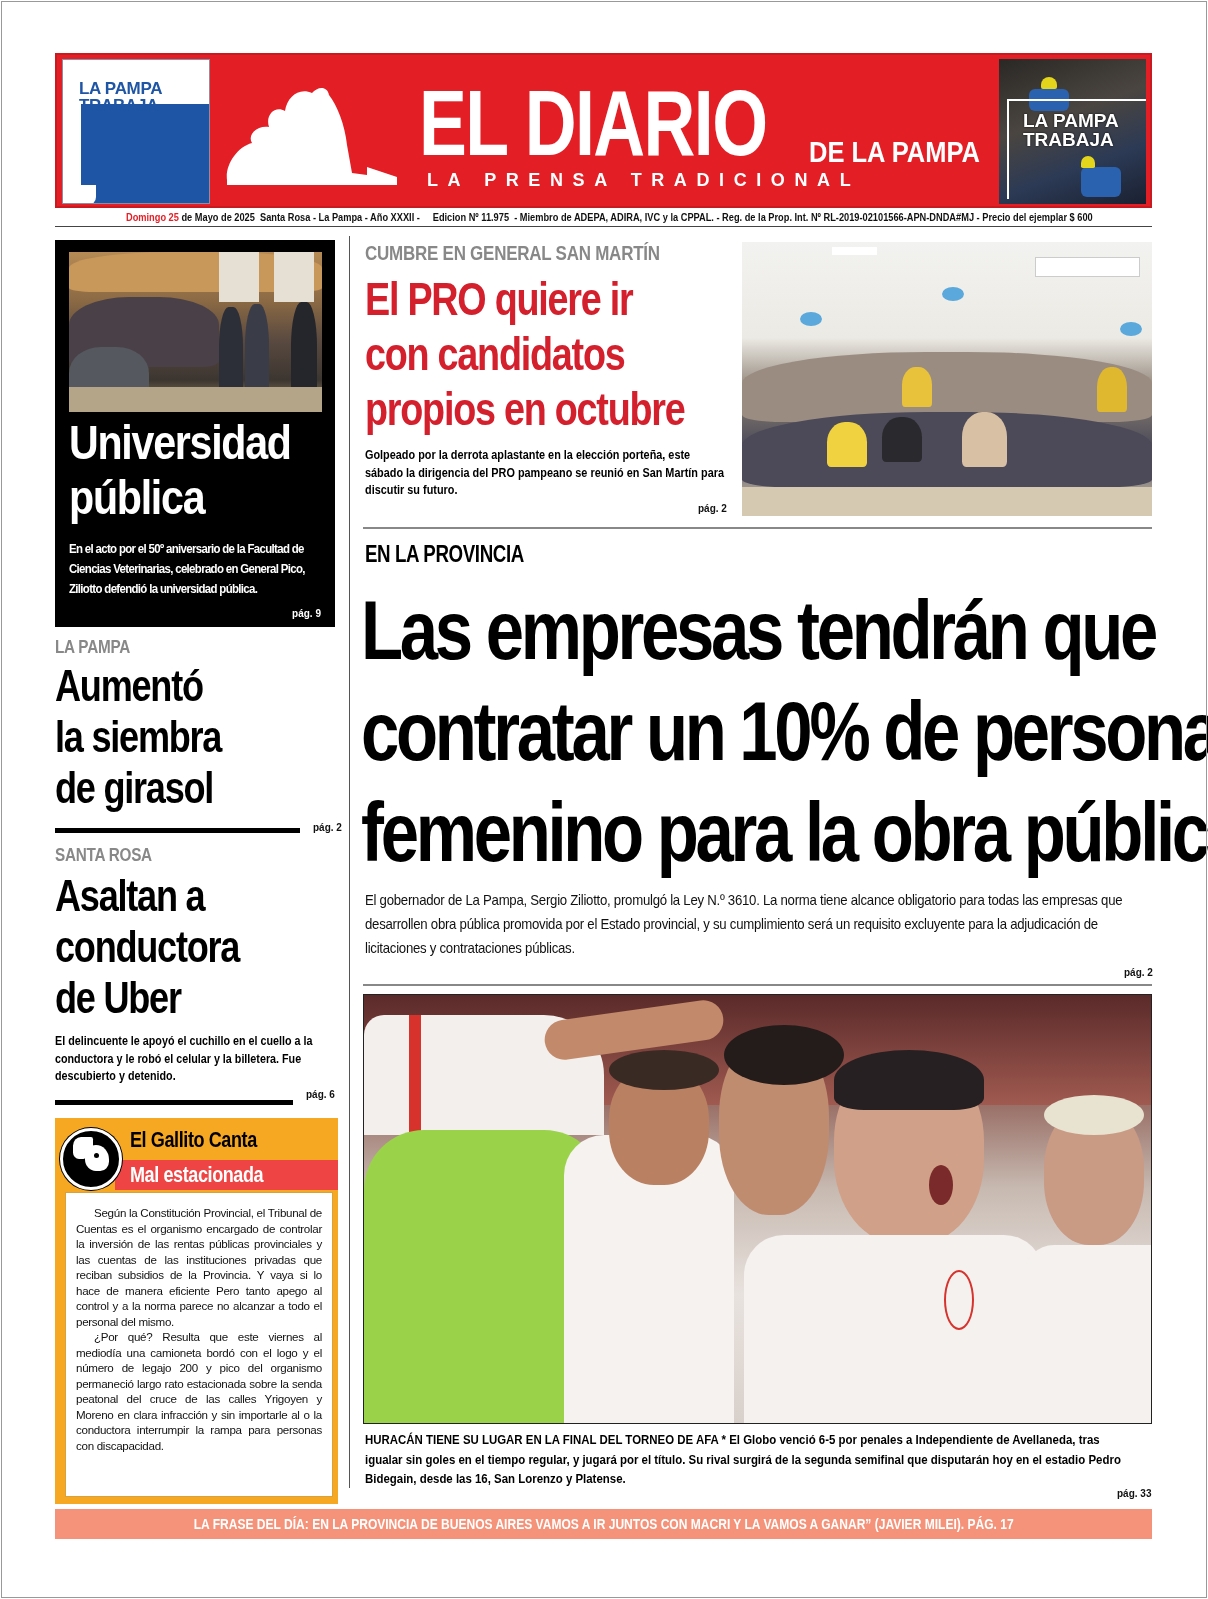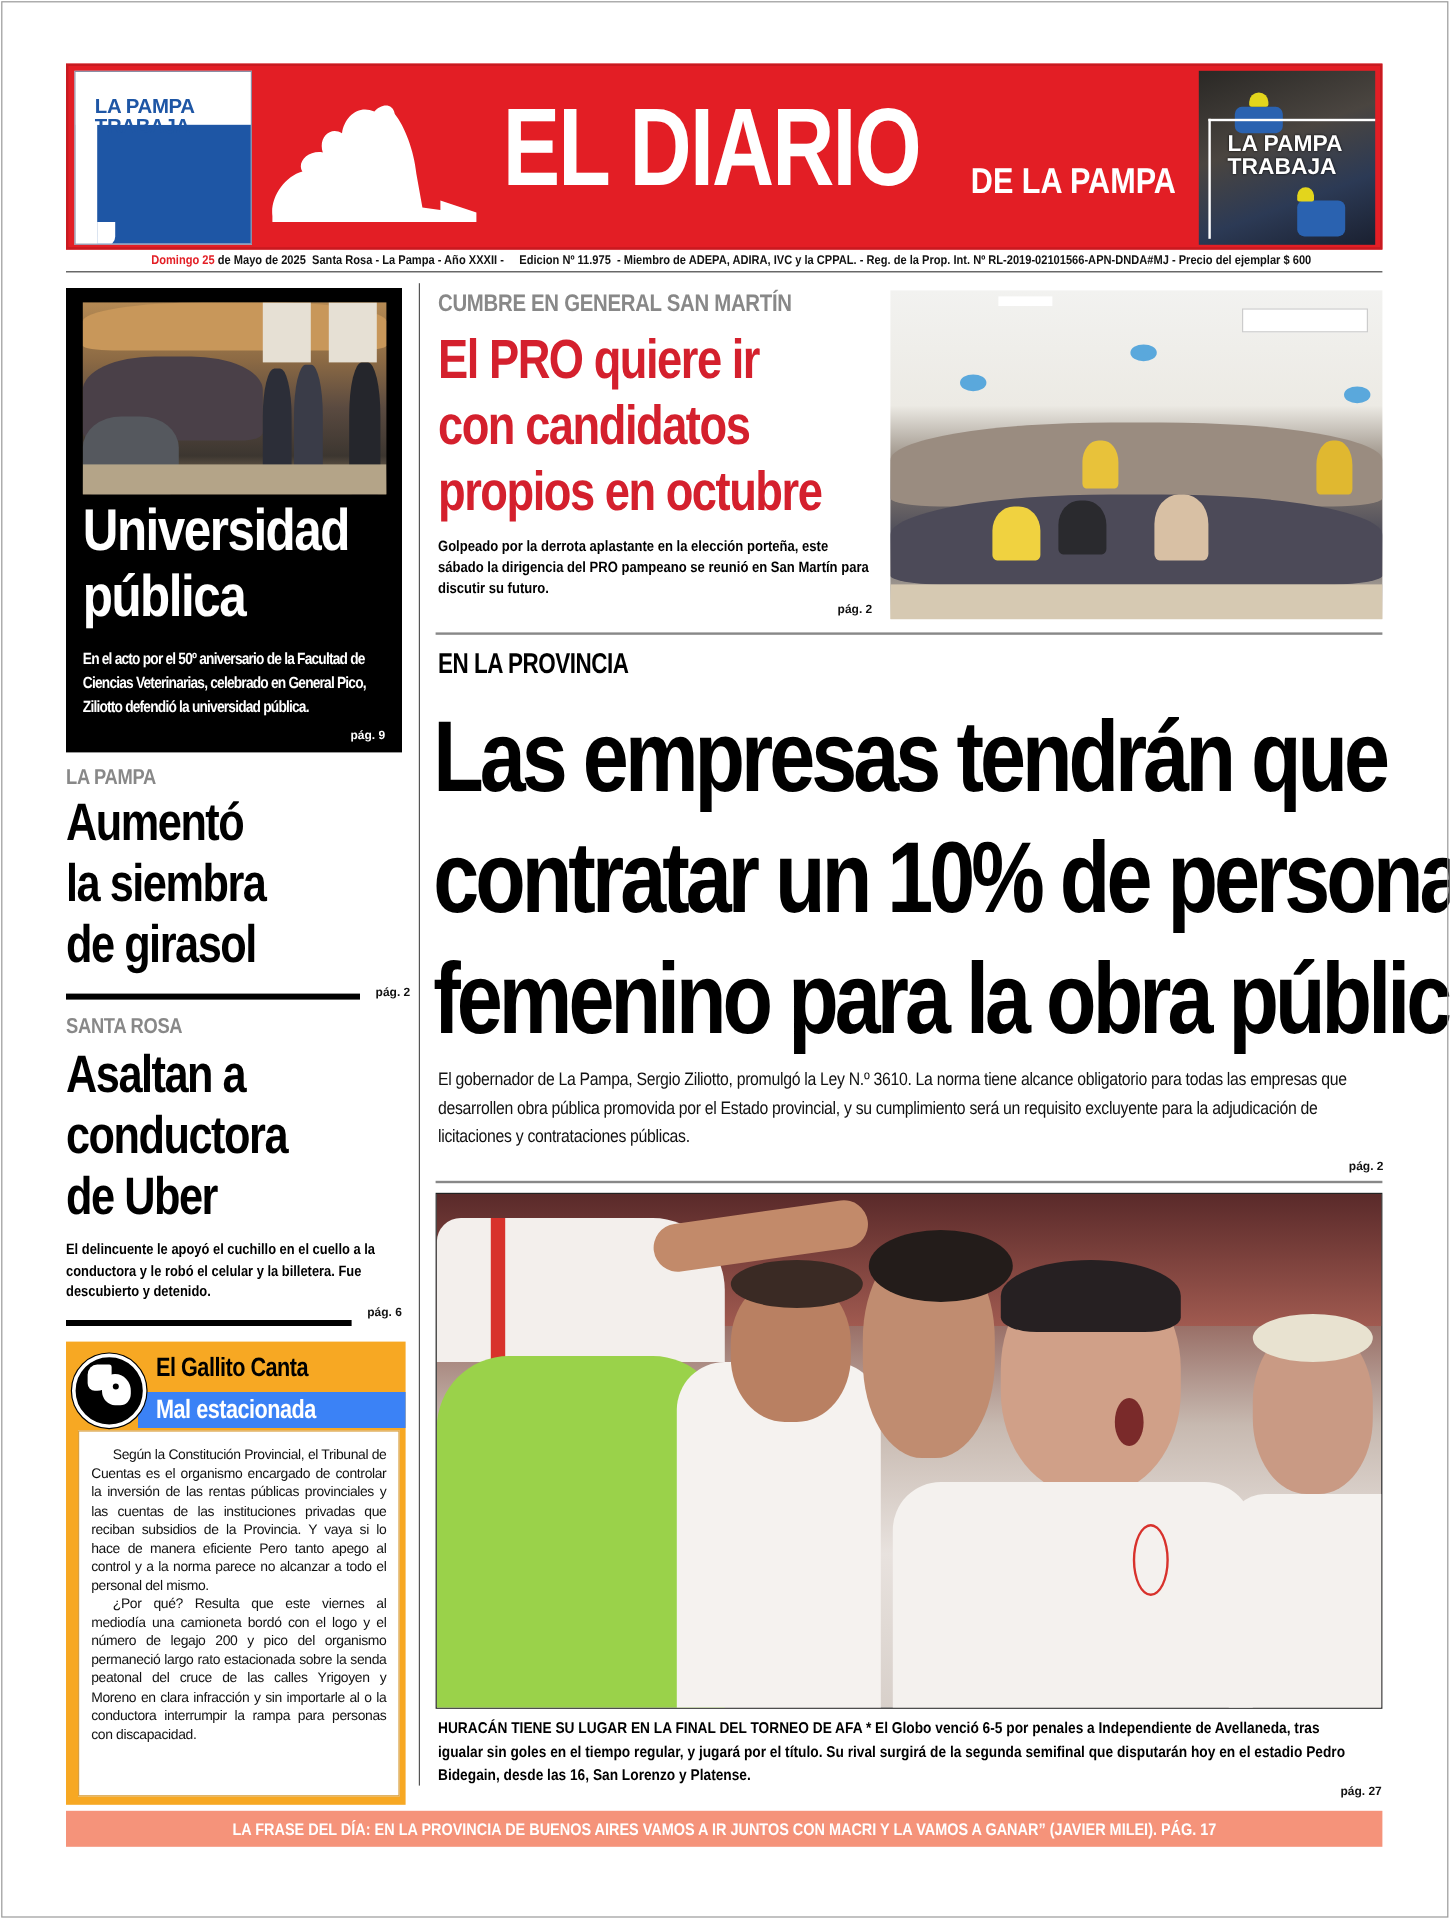--- a/index.html
+++ b/index.html
@@ -43,21 +43,21 @@
   .kicker { font-size: 18px; font-weight: 700; color: #888; letter-spacing: -0.3px; transform: scaleX(0.85); transform-origin: left top; white-space: nowrap; position: absolute; }
   .lhead { position: absolute; font-size: 44px; font-weight: 700; color: #000; line-height: 51px; letter-spacing: -1.5px; transform: scaleX(0.82); transform-origin: left top; white-space: nowrap; }
   .pag { position: absolute; font-size: 10px; font-weight: 700; color: #111; }
   .thickline { position: absolute; height: 5px; background: #000; }
 
   .uber-desc { position: absolute; left: 55px; top: 1033px; width: 320px; font-size: 12.5px; font-weight: 700; line-height: 17.5px; color: #000; transform: scaleX(0.86); transform-origin: left top; }
 
   
   .gallito { position: absolute; left: 55px; top: 1118px; width: 283px; height: 386px; background: #f7a823; }
   .gallito .ttl1 { position: absolute; left: 75px; top: 9px; font-size: 22px; font-weight: 700; color: #000; transform: scaleX(0.82); transform-origin: left top; letter-spacing: -0.5px; white-space: nowrap; }
-  .gallito .bar { position: absolute; left: 60px; top: 42px; width: 223px; height: 30px; background: #3b82f6; }
+  .gallito .bar { position: absolute; left: 60px; top: 42px; width: 223px; height: 30px; background: #ef4444; }
   .gallito .ttl2 { position: absolute; left: 15px; top: 2px; font-size: 22px; font-weight: 700; color: #fff; transform: scaleX(0.82); transform-origin: left top; letter-spacing: -0.5px; white-space: nowrap; }
   .gallito .logo { position: absolute; left: 5px; top: 10px; width: 62px; height: 62px; border-radius: 50%; background: #000; border: 3px solid #fff; box-shadow: 0 0 0 1px #000; overflow: hidden; }
   .gallito .logo .head { position: absolute; left: 22px; top: 14px; width: 24px; height: 26px; background: #fff; border-radius: 50% 60% 40% 50%; }
   .gallito .logo .comb { position: absolute; left: 10px; top: 6px; width: 20px; height: 22px; background: #fff; border-radius: 40% 10% 60% 30%; }
   .gallito .logo .eye { position: absolute; left: 31px; top: 22px; width: 5px; height: 5px; background: #000; border-radius: 50%; }
   .gallito .body { position: absolute; left: 10px; top: 74px; width: 268px; height: 305px; background: #fff; border: 1px solid #d9a040; padding: 12px 10px 6px 10px; }
   .gallito .body p { font-size: 11.6px; line-height: 15.5px; color: #111; text-align: justify; text-indent: 18px; letter-spacing: -0.3px; }
 
   
   .pro-kicker { left: 365px; top: 242px; font-size: 20px; }
@@ -95,20 +95,21 @@
     <div class="notch2"></div>
     <div class="txt">
       <div>LA PAMPA</div>
       <div>TRABAJA</div>
     </div>
   </div>
   <svg class="bird" viewBox="0 0 200 100">
     <path d="M10 95 C 8 80, 20 62, 35 58 C 30 50, 40 40, 52 42 C 48 30, 58 20, 68 26 C 70 12, 82 2, 95 8 C 100 2, 110 0, 112 10 C 120 20, 128 40, 130 60 L 135 88 L 150 90 L 150 82 L 180 92 L 180 100 L 10 100 Z" fill="#fff"></path>
   </svg>
   <div class="title-main">EL DIARIO</div>
+  <div class="title-sub">LA PRENSA TRADICIONAL</div>
   <div class="title-de">DE LA PAMPA</div>
   <div class="lpt-right">
     <div class="worker1"></div>
     <div class="hat1"></div>
     <div class="worker2"></div>
     <div class="hat2"></div>
     <div class="outline"></div>
     <div class="txt">
       <div>LA PAMPA</div>
       <div>TRABAJA</div>
@@ -233,19 +234,19 @@
   <div class="shape" style="left:565px;top:170px;width:24px;height:40px;background:#7a2a2a;border-radius:50%;"></div>
   <div class="shape" style="left:380px;top:240px;width:300px;height:190px;background:#f4f1ee;border-radius:40px 40px 0 0;"></div>
   <div class="shape" style="left:580px;top:275px;width:30px;height:60px;border:2px solid #d8322c;border-radius:50%;"></div>
   <div class="shape" style="left:680px;top:110px;width:100px;height:140px;background:#c99a84;border-radius:45%;"></div>
   <div class="shape" style="left:680px;top:100px;width:100px;height:40px;background:#e8e2d0;border-radius:50%;"></div>
   <div class="shape" style="left:660px;top:250px;width:129px;height:180px;background:#f4f1ee;border-radius:30px 0 0 0;"></div>
 </div>
 <div class="caption">
   <span class="lead">HURACÁN TIENE SU LUGAR EN LA FINAL DEL TORNEO DE AFA</span><span> * El Globo venció 6-5 por penales a Independiente de Avellaneda, tras igualar sin goles en el tiempo regular, y jugará por el título. Su rival surgirá de la segunda semifinal que disputarán hoy en el estadio Pedro Bidegain, desde las 16, San Lorenzo y Platense.</span>
 </div>
-<div class="pag" style="left:1117px;top:1488px;">pág. 27</div>
+<div class="pag" style="left:1117px;top:1488px;">pág. 33</div>
 
 <div class="frase">
   <span>LA FRASE DEL DÍA: EN LA PROVINCIA DE BUENOS AIRES VAMOS A IR JUNTOS CON MACRI Y LA VAMOS A GANAR” (JAVIER MILEI). PÁG. 17</span>
 </div>
 
 <div class="frame"></div>
 
 </body></html>

